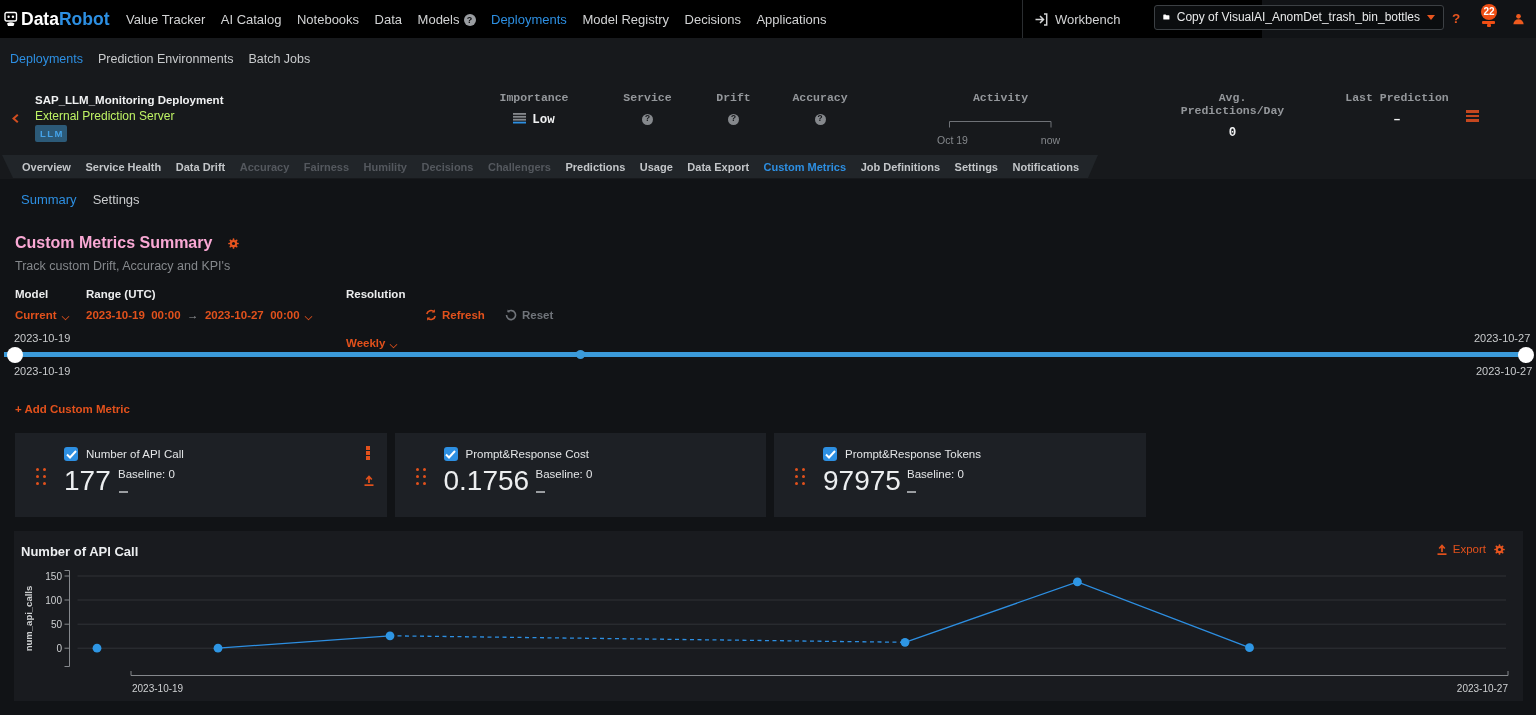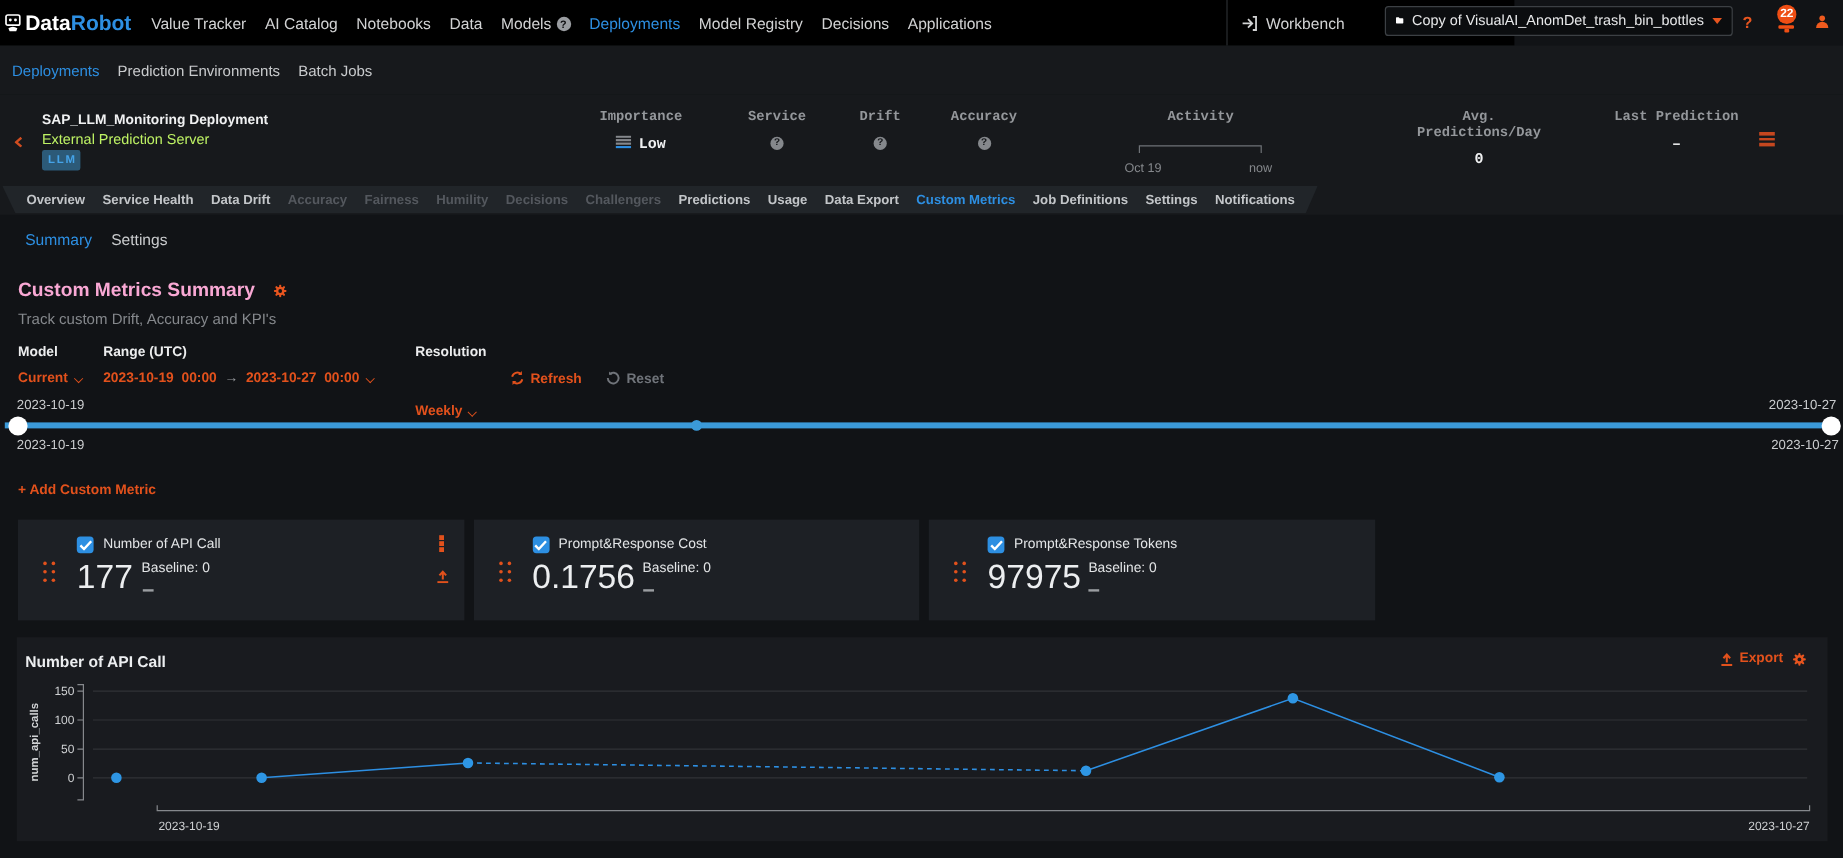--- a/index.html
+++ b/index.html
@@ -49,21 +49,21 @@
 .cb { position:absolute; left:49px; top:14px; width:14px; height:14px; background:#2d8fe2; border-radius:3px; }
 .cb svg { position:absolute; left:1.5px; top:2.5px; }
 .card .name { position:absolute; left:71px; top:15px; font-size:11.5px; color:#e3e5e7; }
 .card .big { position:absolute; left:49px; top:34px; font-size:28px; line-height:1; color:#eceef0; }
 .card .base { position:absolute; top:35px; font-size:11.5px; color:#e3e5e7; }
 .card .uscore { position:absolute; top:58px; width:9px; height:2px; background:#9a9da1; }
 .vdots { position:absolute; right:17px; top:13px; width:3.5px; height:13px; }
 .vdots i { position:absolute; left:0; width:3.5px; height:3.5px; background:#e2511c; }
 .chartcard { position:absolute; left:14px; top:531px; width:1509px; height:170px; background:#191b1f; }
 .cc-title { position:absolute; left:21px; top:544px; font-size:13px; font-weight:bold; color:#eceef0; }
-.cc-right { position:absolute; right:31px; top:543px; font-size:11.5px; font-weight:bold; color:#e2511c; display:flex; align-items:center; gap:8px; }
+.cc-right { position:absolute; right:31px; top:543px; font-size:11.5px; font-weight:normal; color:#e2511c; display:flex; align-items:center; gap:8px; }
 </style>
 </head>
 <body>
 <div class="topbar">
   <div class="logo">
     <svg width="14" height="16" viewBox="0 0 14 16" style="margin-right:3px">
       <rect x="1" y="1.5" width="11.5" height="8.5" rx="1.5" fill="none" stroke="#fff" stroke-width="1.4"></rect>
       <circle cx="4.6" cy="5.7" r="1.2" fill="#fff"></circle>
       <circle cx="8.9" cy="5.7" r="1.2" fill="#fff"></circle>
       <path d="M3 12.5 Q6.75 10 10.5 12.5 L9.5 15 L4 15 Z" fill="#fff"></path>

